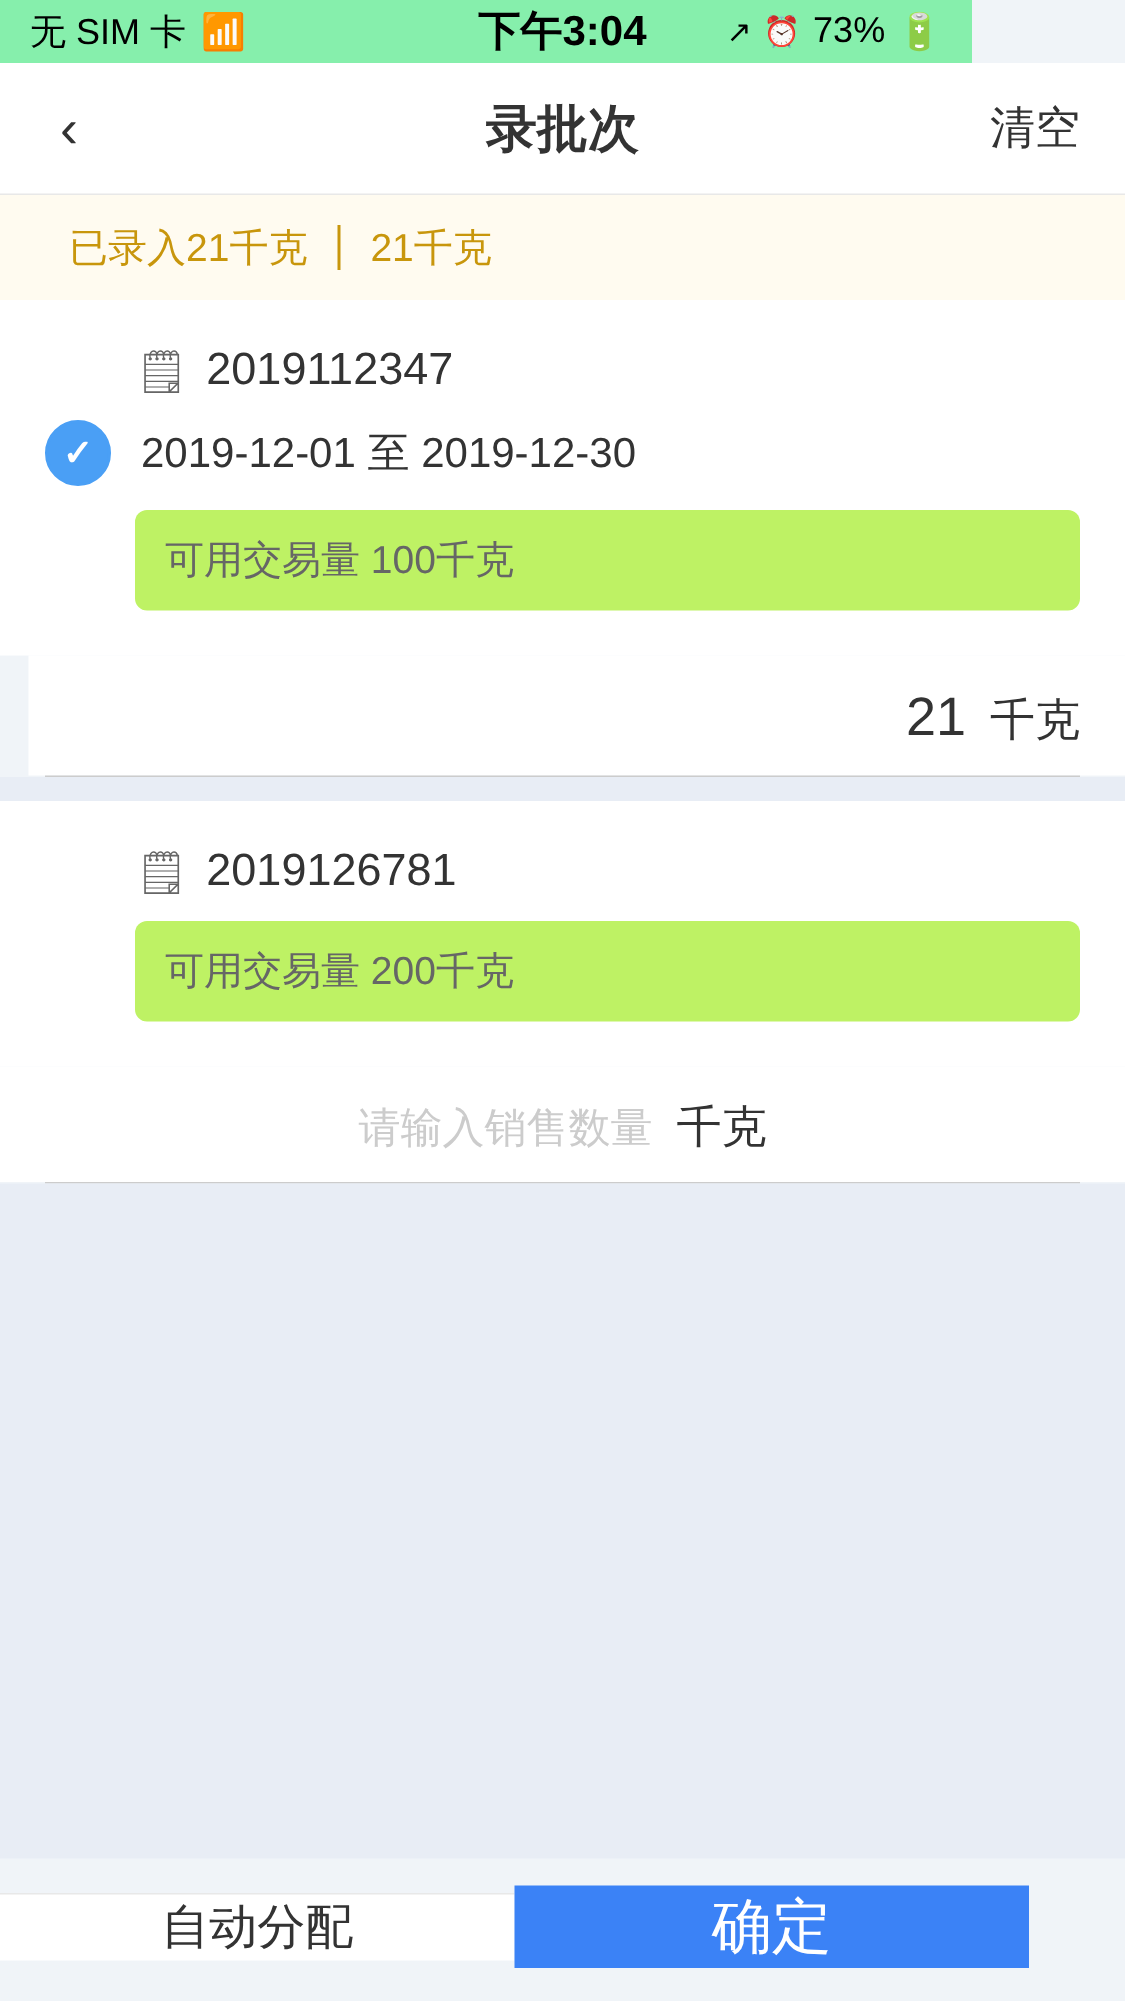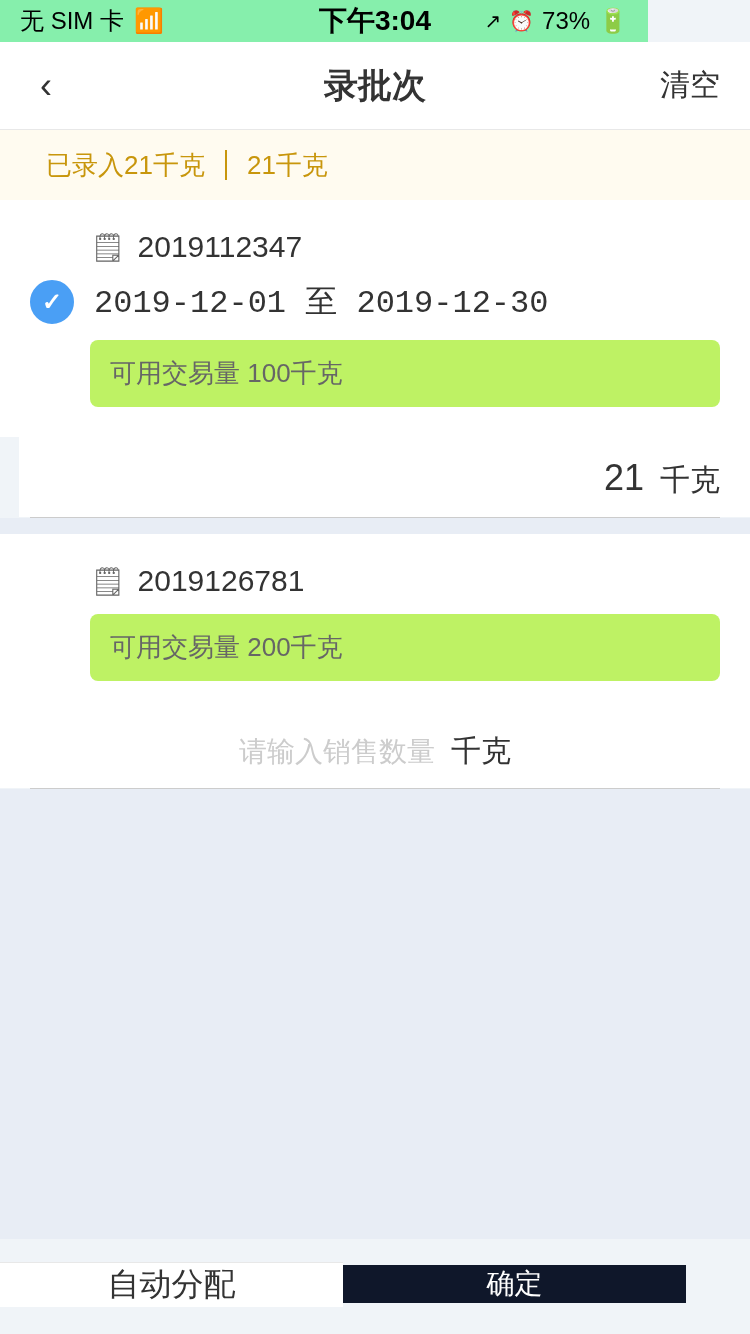--- a/index.html
+++ b/index.html
@@ -143,23 +143,22 @@
     .checkbox-circle.checked {
       background: #4a9ff5;
       border-color: #4a9ff5;
     }
     .checkmark {
       color: #fff;
       font-size: 24px;
       font-weight: 700;
     }
     .date-text {
-      font-size: 32px;
-      color: #333;
-      font-family: Liberation Mono, monospace;
+      font-size: 28px;
+      color: #333;
     }
     .availability-bar {
       background: #bef264;
       border-radius: 8px;
       padding: 16px 20px;
       margin-left: 60px;
       font-size: 26px;
       color: #666;
     }
 
@@ -240,23 +239,23 @@
       font-size: 32px;
       color: #333;
       cursor: pointer;
       display: flex;
       align-items: center;
       justify-content: center;
       border-top: 1px solid #e8e8e8;
     }
     .btn-confirm {
       flex: 1;
-      background: #0f172a;
+      background: #3b82f6;
       border: none;
-      font-size: 28px;
+      font-size: 40px;
       color: #fff;
       cursor: pointer;
       display: flex;
       align-items: center;
       justify-content: center;
     }
 
     .page-content {
       padding-bottom: 100px;
     }

